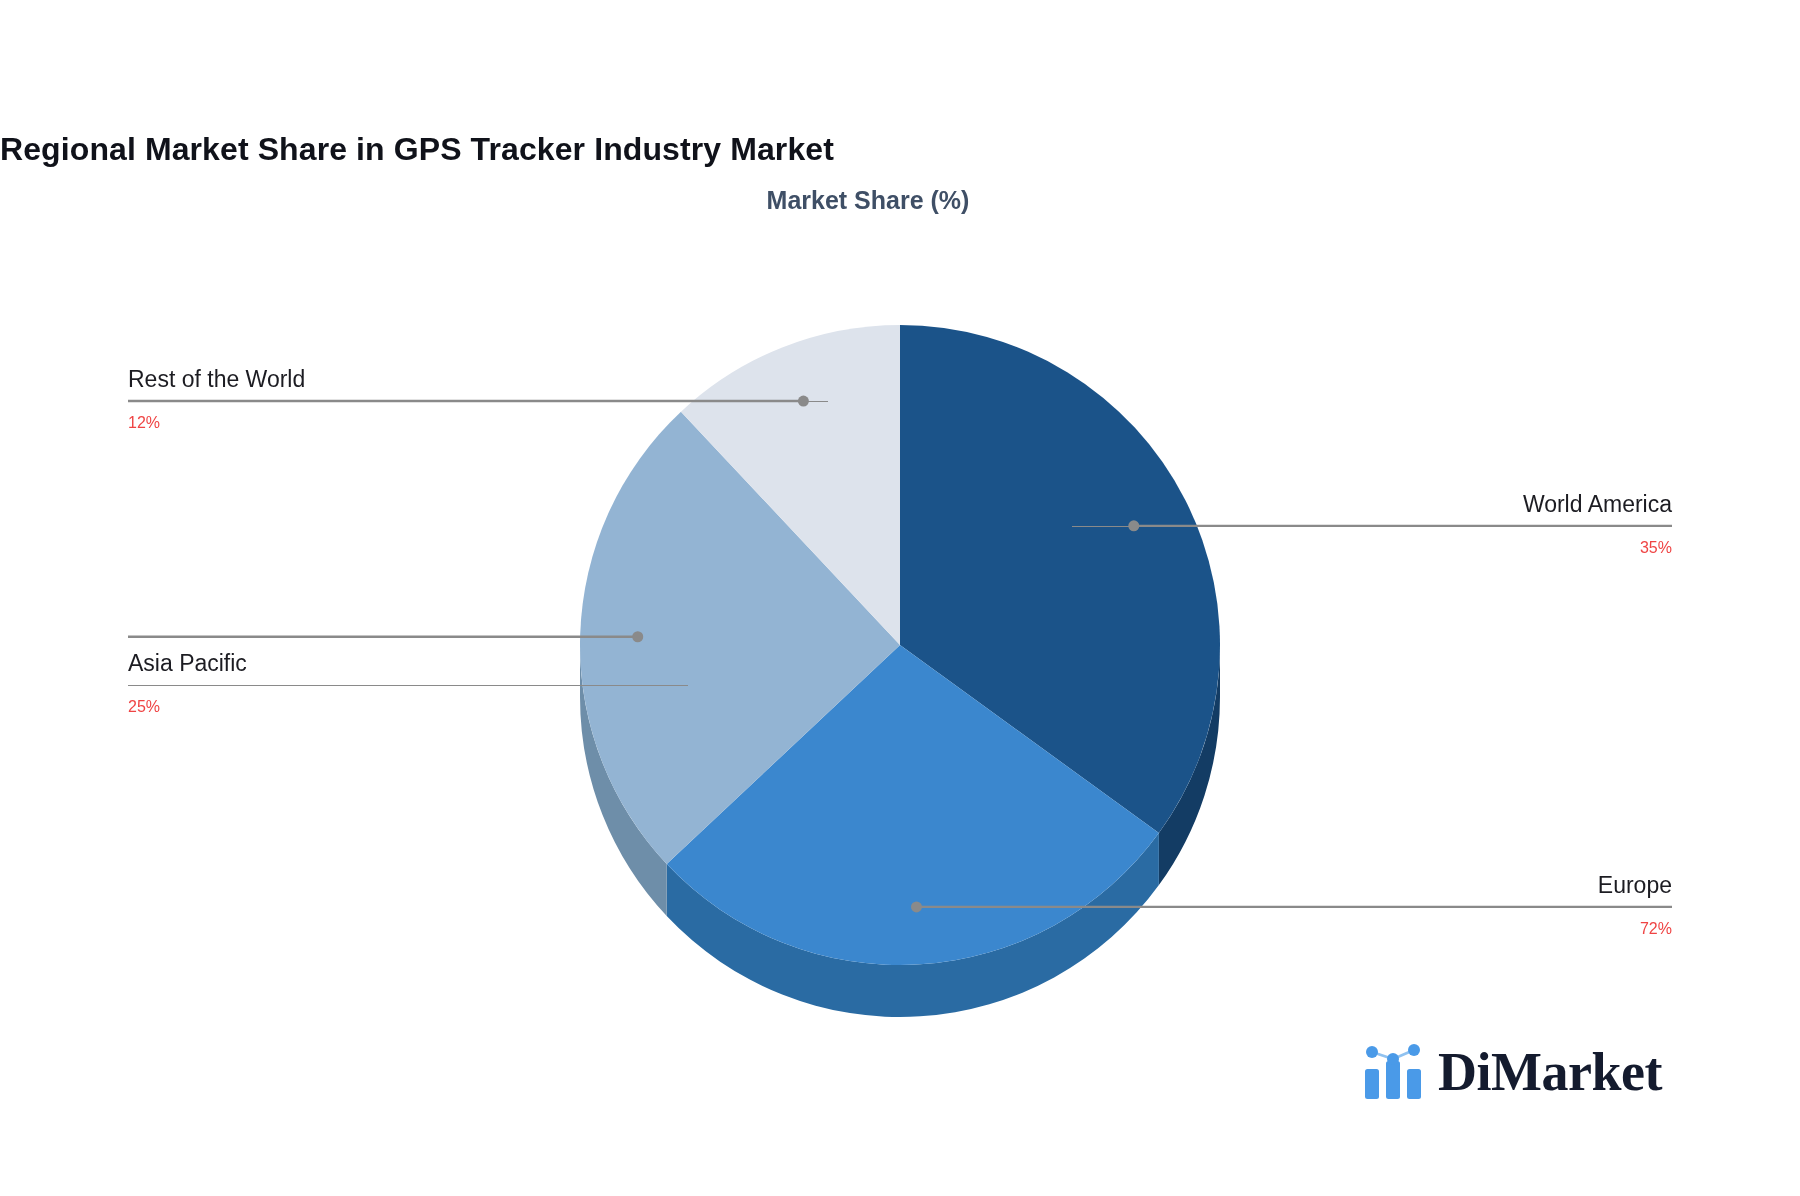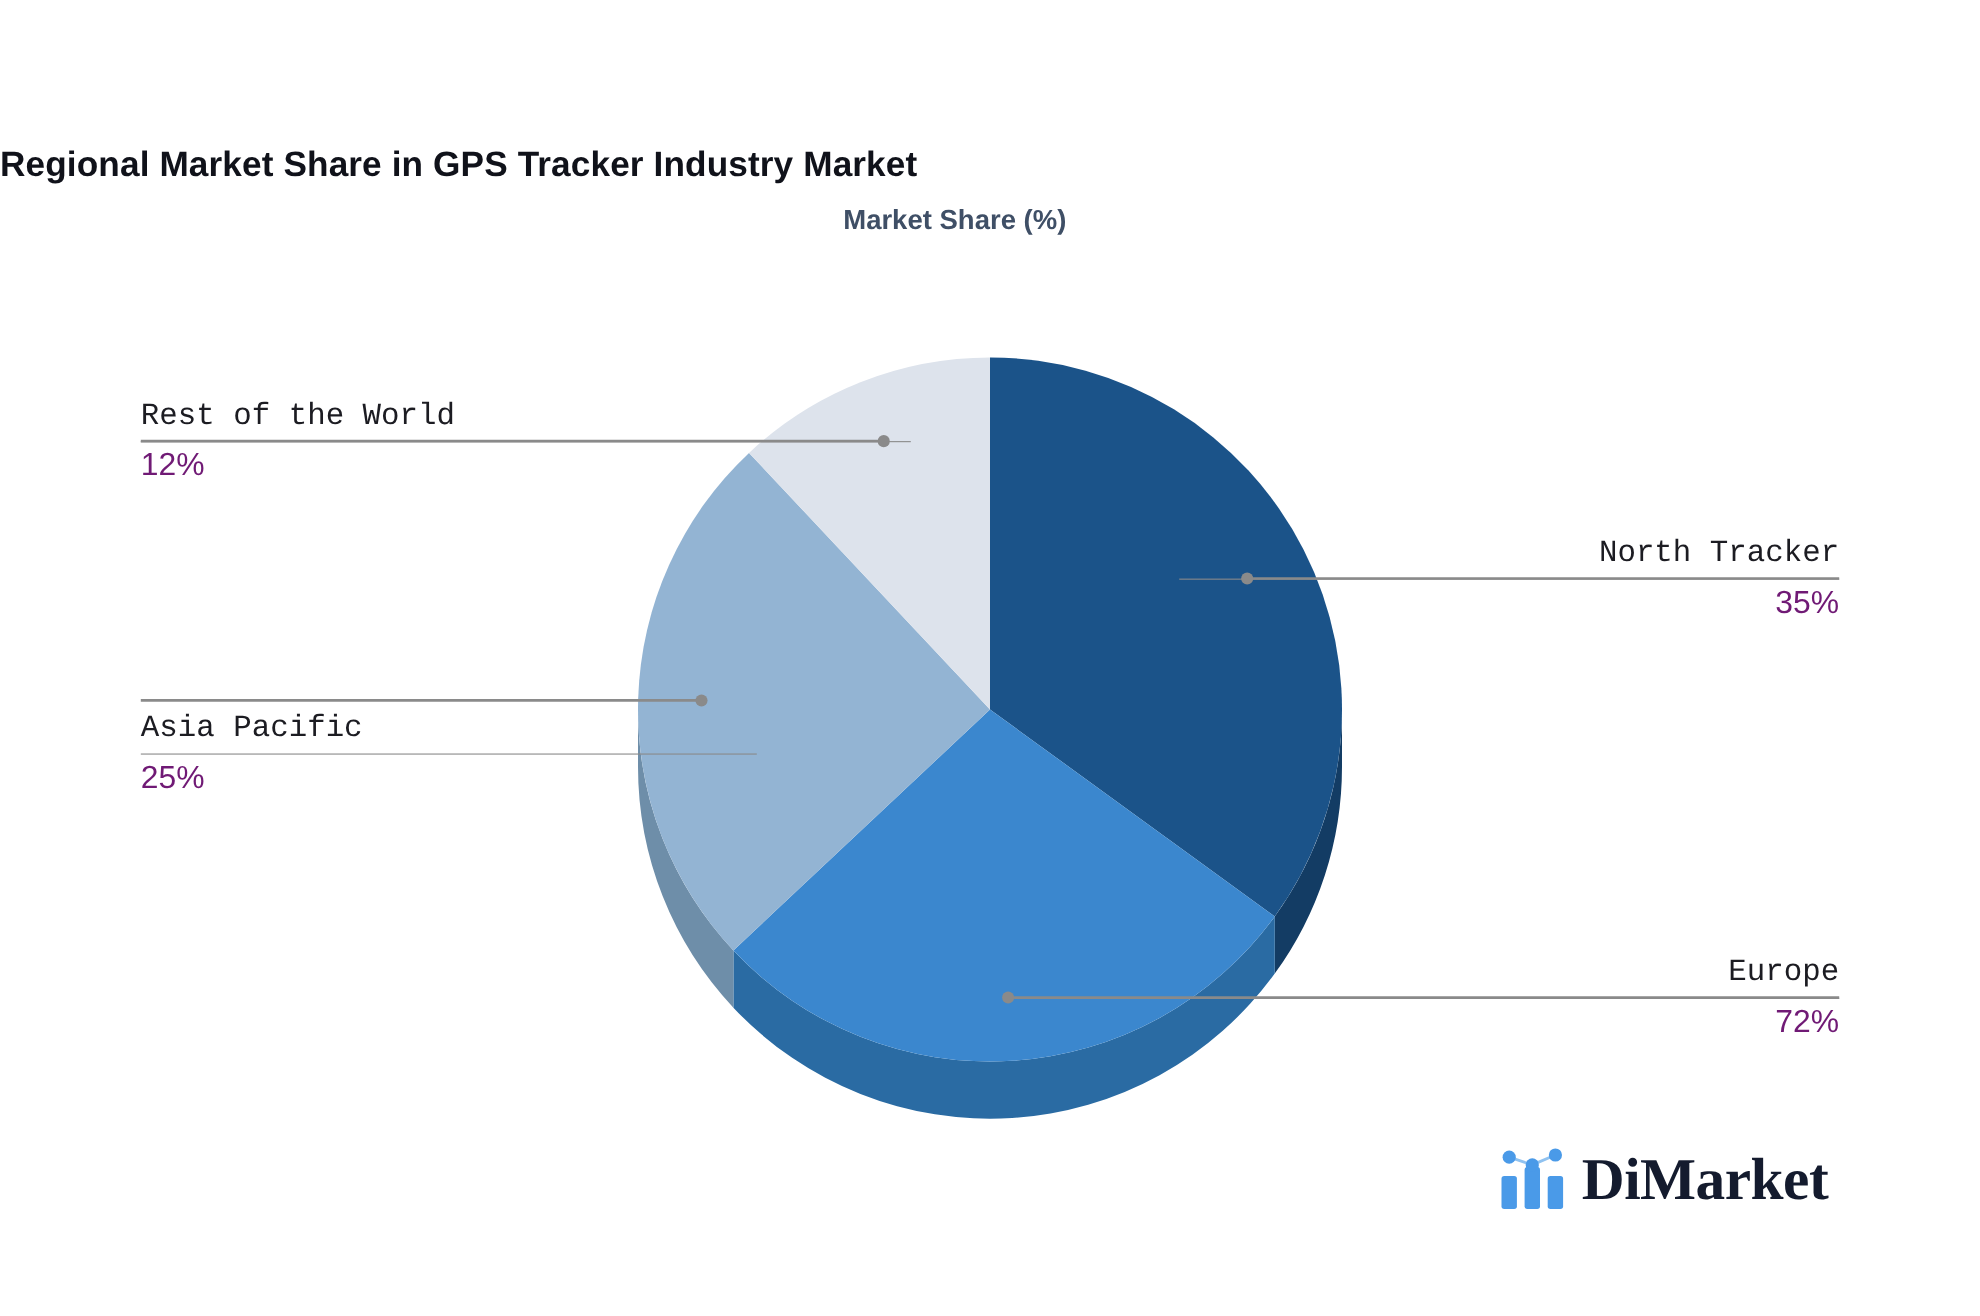--- a/index.html
+++ b/index.html
@@ -50,35 +50,34 @@
     position: absolute;
     left: 0;
     top: 0;
   }
   
   .callout {
     position: absolute;
     width: 430px;
   }
   .callout .name {
-    font-size: 28px;
+    font-size: 23px;
     color: #1c1c22;
     line-height: 30px;
     white-space: nowrap;
-    font-family: Liberation Mono, monospace;
   }
   .callout .rule {
     height: 1px;
     background: #8a8a8a;
     margin: 7px 0 6px 0;
     width: 100%;
   }
   .callout .value {
-    font-size: 29px;
-    color: #701a75;
+    font-size: 16px;
+    color: #ef4444;
     line-height: 30px;
   }
   .callout.left { text-align: left; }
   .callout.right { text-align: right; }
 
   #callout-rest-of-the-world { left: 128px; top: 419px; width: 700px; }
   #callout-asia-pacific      { left: 128px; top: 594px; width: 560px; margin-top: 48px; }
   #callout-north-america     { left: 1072px; top: 511px; width: 600px; }
   #callout-europe            { left: 1160px; top: 790px; width: 512px; }
 
@@ -153,21 +152,21 @@
     <div class="value">12%</div>
   </div>
 
   <div class="callout left" id="callout-asia-pacific" style="top: 599.758px;">
     <div class="name">Asia Pacific</div>
     <div class="rule"></div>
     <div class="value">25%</div>
   </div>
 
   <div class="callout right" id="callout-north-america" style="top: 488.873px;">
-    <div class="name">North Tracker</div>
+    <div class="name">World America</div>
     <div class="rule"></div>
     <div class="value">35%</div>
   </div>
 
   <div class="callout right" id="callout-europe" style="top: 869.882px;">
     <div class="name">Europe</div>
     <div class="rule"></div>
     <div class="value">72%</div>
   </div>
 

